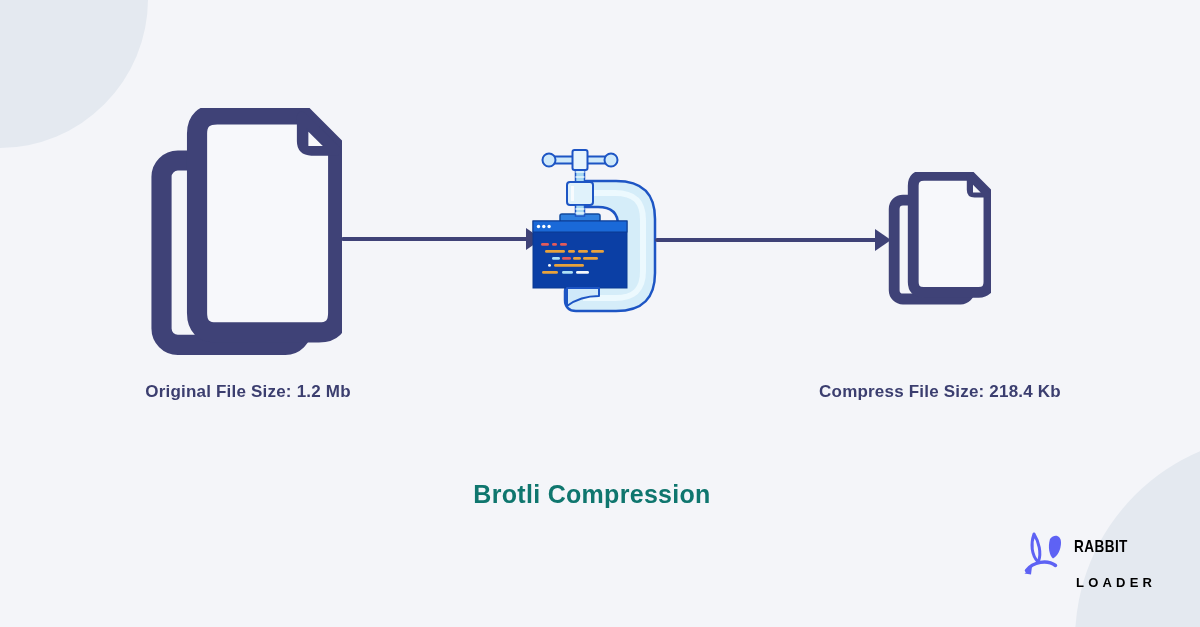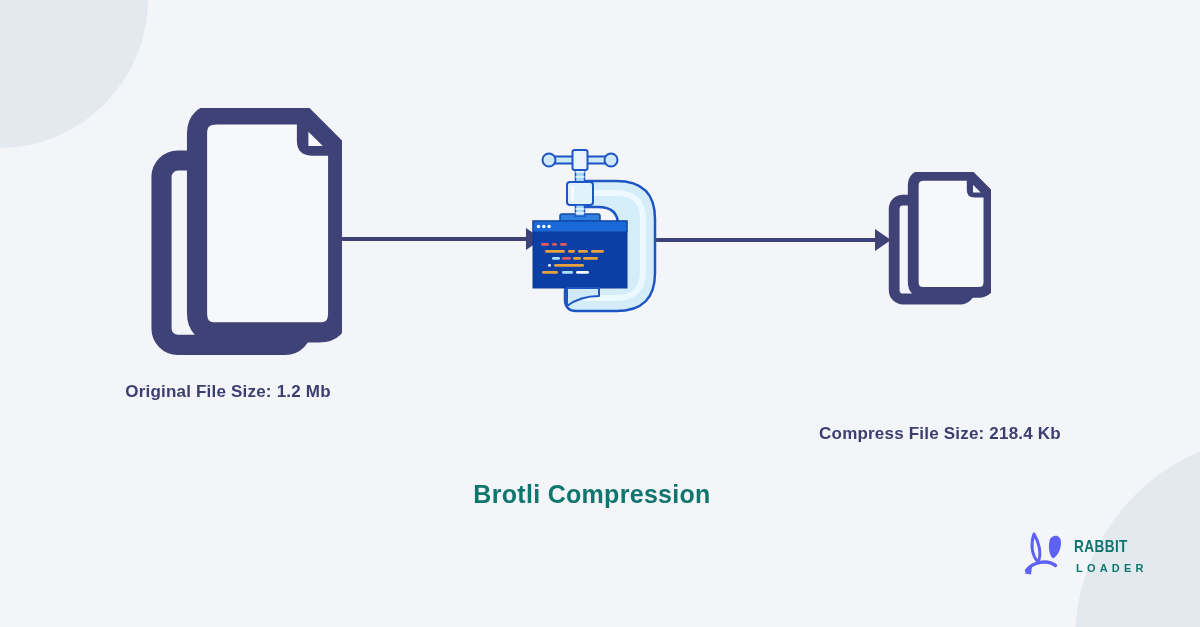--- a/index.html
+++ b/index.html
@@ -24,37 +24,37 @@
     border-left:16px solid #3f4277;}
   .arrow-head.left{left:526px;top:228px;}
   .arrow-head.right{left:875px;top:229px;}
 
   .clamp{position:absolute;left:495px;top:140px;width:180px;height:190px;}
 
   .size-label{
     position:absolute;top:382px;width:280px;text-align:center;
     font-size:17px;font-weight:700;color:#3b3e6f;letter-spacing:.2px;
   }
-  .size-label.original{left:88px;}
-  .size-label.compressed{left:800px;margin-top:42px;}
+  .size-label.original{left:108px;}
+  .size-label.compressed{left:800px;}
 
   .diagram-title{
     position:absolute;left:400px;top:480px;width:384px;text-align:center;
     font-size:25px;font-weight:700;color:#0f766e;letter-spacing:.3px;
   }
 
   .logo{position:absolute;left:1022px;top:529px;width:150px;height:52px;}
   .logo .rabbit{position:absolute;left:0;top:0;width:50px;height:50px;}
-  .logo .wordmark{position:absolute;left:52px;top:9px;color:#0f766e;}
+  .logo .wordmark{position:absolute;left:52px;top:9px;color:#000000;}
   .logo .line1{
     font-size:17px;font-weight:700;letter-spacing:.5px;line-height:1;
     transform:scaleX(.8);transform-origin:left center;white-space:nowrap;
   }
   .logo .line2{
-    font-size:11px;font-weight:700;letter-spacing:4.2px;margin-top:7px;
+    font-size:13px;font-weight:700;letter-spacing:4.2px;margin-top:20px;
     padding-left:2px;white-space:nowrap;
   }
 </style>
 </head>
 <body>
 
 <div class="canvas">
 
   <div class="corner-circle tl"></div>
   <div class="corner-circle br"></div>

